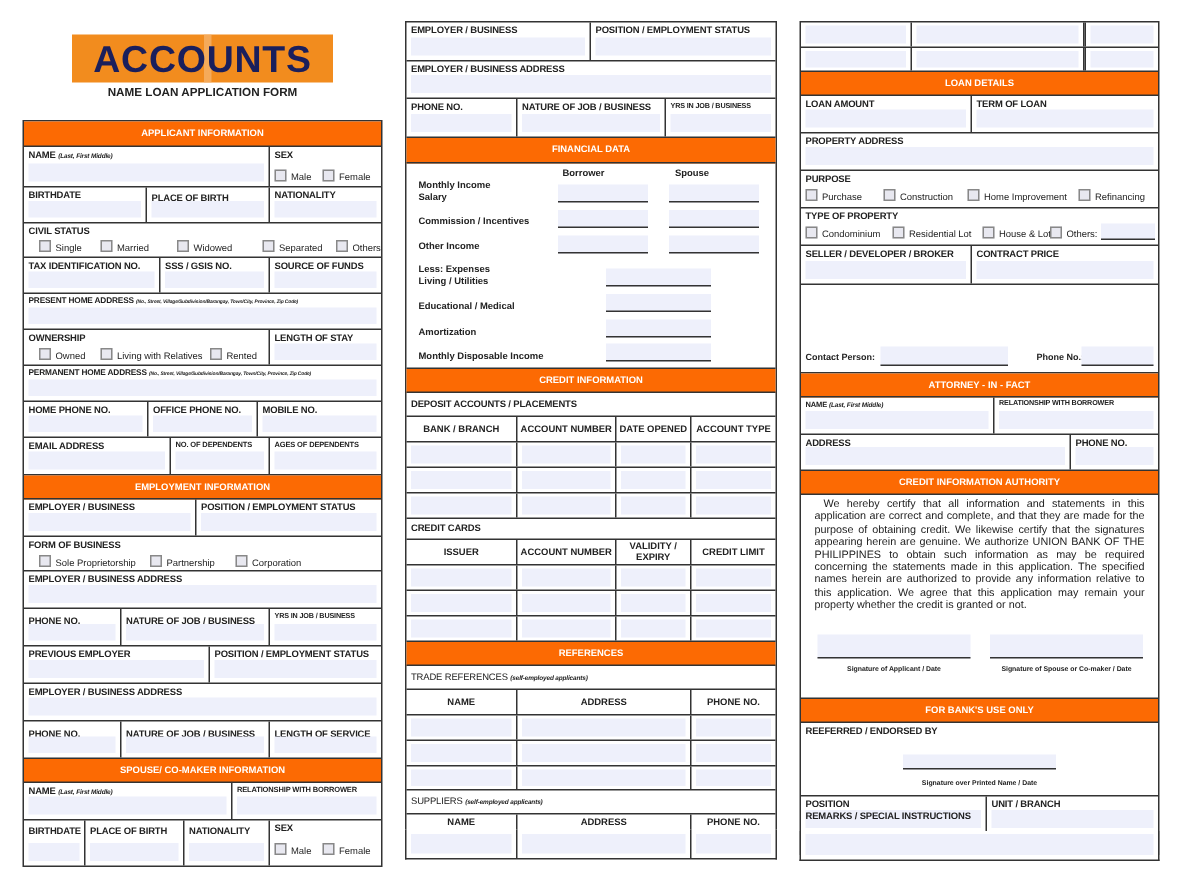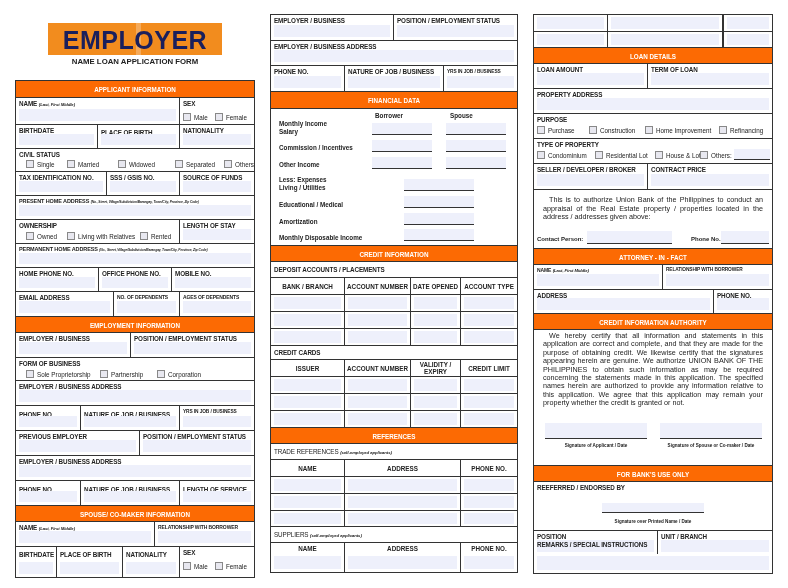--- a/index.html
+++ b/index.html
@@ -24,21 +24,21 @@
 .line-fld{position:absolute;background:#eef0fb;border-bottom:1.5px solid #333}
 .sm{font-size:5.2px}
 </style>
 </head>
 <body>
 
 <div class="page" style="left:0;top:0;width:265px;height:588px;">
 
   <div style="position:absolute;left:48px;top:23px;width:174px;height:32px;background:#f28c1e;">
     <div style="position:absolute;left:88px;top:0;width:5px;height:32px;background:#f6b774;opacity:.7"></div>
-    <div style="position:absolute;left:0;right:0;top:3px;text-align:center;font-size:25px;font-weight:900;color:#1a1f5c;letter-spacing:0.5px;font-family:'Liberation Sans',sans-serif">EMPLOYER</div>
+    <div style="position:absolute;left:0;right:0;top:3px;text-align:center;font-size:25px;font-weight:900;color:#1a1f5c;letter-spacing:0.5px;font-family:'Liberation Sans',sans-serif">ACCOUNTS</div>
   </div>
   <div style="position:absolute;left:48px;width:174px;top:57px;text-align:center;font-size:7.8px;font-weight:bold;color:#222">NAME LOAN APPLICATION FORM</div>
 
   <div class="frame" style="left:15px;top:80px;width:240px;height:498px;">
     <div class="hdr" style="top:0;height:17px;">
         <span>APPLICANT INFORMATION</span>
       </div>
 
     <div class="row" style="top:17px;height:27px;">
       <div class="cell" style="left:0;width:164px;">
@@ -573,21 +573,20 @@
       <div class="cell" style="left:0;width:114px;">
         <div class="lbl">SELLER / DEVELOPER / BROKER</div>
         <div class="fld" style="height:12px"></div>
       </div>
       <div class="cell last" style="left:114px;right:0;">
         <div class="lbl">CONTRACT PRICE</div>
         <div class="fld" style="height:12px"></div>
       </div>
     </div>
     <div class="row" style="top:175px;height:59px;">
-      <div class="para" style="position:absolute;left:9px;right:9px;top:6px;text-indent:6px">This is to authorize Union Bank of the Philippines to conduct an appraisal of the Real Estate property / properties located in the address / addresses given above:</div>
       <div style="position:absolute;left:3px;top:46px;font-size:6px;font-weight:bold">Contact Person:</div>
       <div class="line-fld" style="left:53px;top:41px;width:85px;height:13px"></div>
       <div style="position:absolute;left:157px;top:46px;font-size:6px;font-weight:bold">Phone No.:</div>
       <div class="line-fld" style="left:187px;top:41px;width:48px;height:13px"></div>
     </div>
 
     <div class="hdr" style="top:234px;height:16px;">
         <span>ATTORNEY - IN - FACT</span>
       </div>
 

